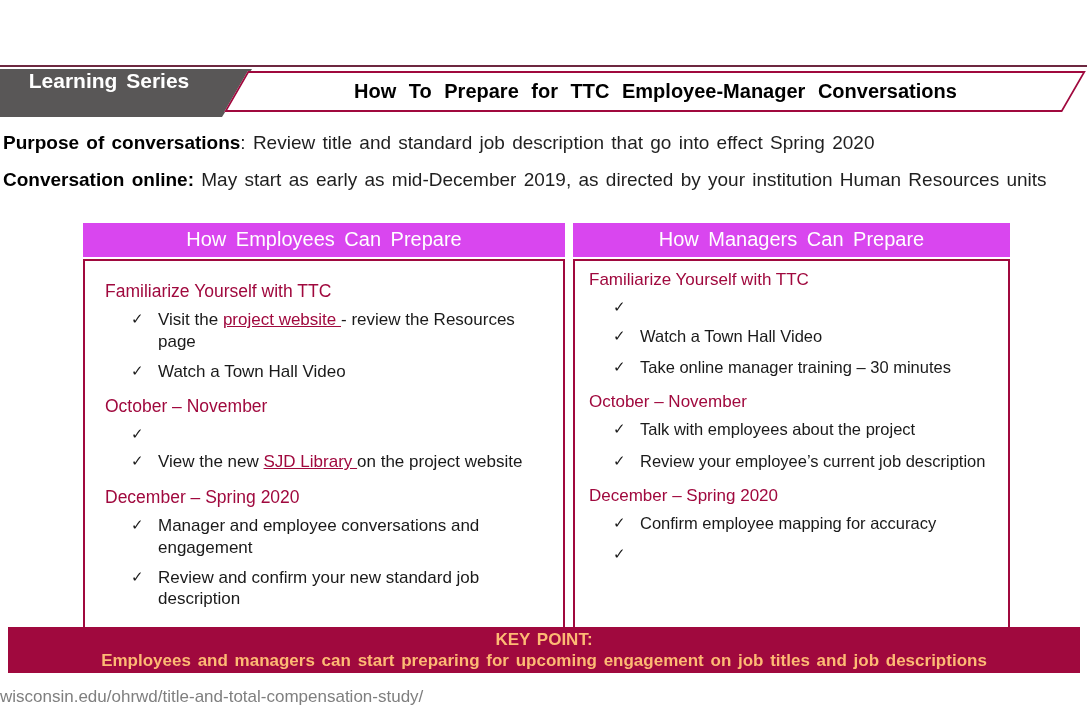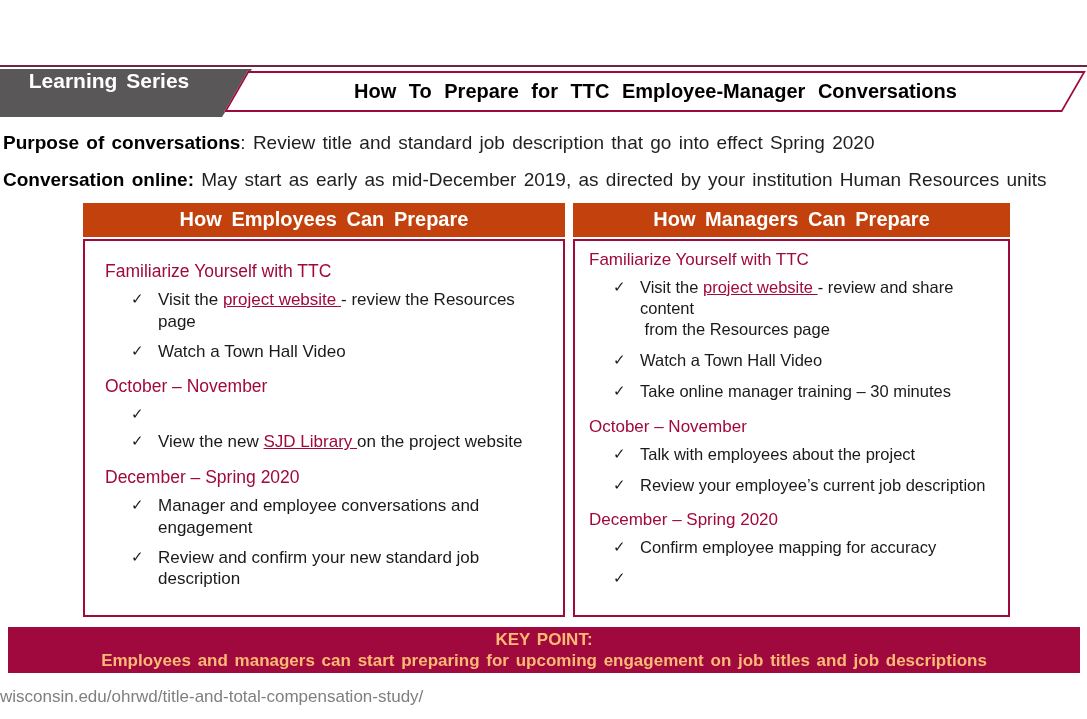--- a/index.html
+++ b/index.html
@@ -31,22 +31,22 @@
   }
   
   .intro { position:absolute; left:3px; top:130px; width:1084px; font-size:19px; word-spacing:2px; color:#1f1f1f; }
   .intro .line { margin-bottom:12px; line-height:25px; }
   .intro b { color:#000; }
   
   .panel { position:absolute; }
   .panel-employees { left:83px; top:203px; width:482px; height:414px; }
   .panel-managers  { left:573px; top:203px; width:437px; height:414px; }
   .panel-header {
-    height:34px; background:#c2410c; color:#fff; font-weight:bold; font-size:20px;
-    word-spacing:4px; text-align:center; line-height:33px;
+    height:34px; background:#d946ef; color:#fff; font-weight:normal; font-size:20px;
+    word-spacing:4px; text-align:center; line-height:33px;margin-top:20px;
   }
   .panel-body { margin-top:2px; border:2px solid #A0093E; background:#fff; }
   .panel-employees .panel-body { height:378px; padding:12px 8px 0 20px; font-size:17px; }
   .panel-managers  .panel-body { height:378px; padding:5px 6px 0 14px; font-size:16.5px; }
   .section-heading { color:#A0093E; margin:14px 0 7px; }
   .panel-employees .section-heading { font-size:17.5px; }
   .panel-managers  .section-heading { font-size:17px; }
   .panel-body .section-heading:first-child { margin-top:8px; }
   .panel-managers .panel-body .section-heading:first-child { margin-top:4px; }
   .item { display:flex; gap:11px; margin:6px 0 8px; line-height:1.28; }
@@ -122,22 +122,20 @@
             <span class="item-text">Review and confirm your new standard job description</span>
           </div>
         </div>
       </div>
       <div class="panel panel-managers">
         <div class="panel-header">How Managers Can Prepare</div>
         <div class="panel-body">
           <div class="section-heading">Familiarize Yourself with TTC</div>
           <div class="item">
             <span class="check">✓</span>
-            <span class="item-text">Visit the <a class="inline-link" href="#">project website </a>- review and share content
-&nbsp;from the Resources page</span>
           </div>
           <div class="item">
             <span class="check">✓</span>
             <span class="item-text">Watch a Town Hall Video</span>
           </div>
           <div class="item">
             <span class="check">✓</span>
             <span class="item-text">Take online manager training – 30 minutes</span>
           </div>
           <div class="section-heading">October – November</div>

